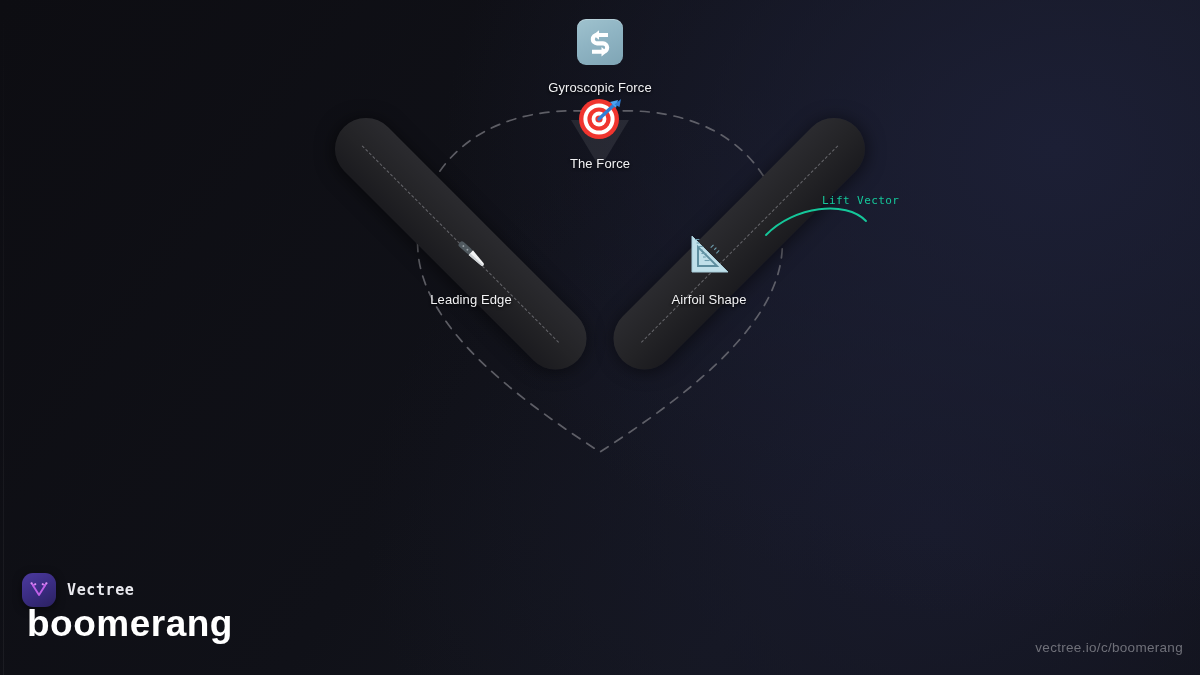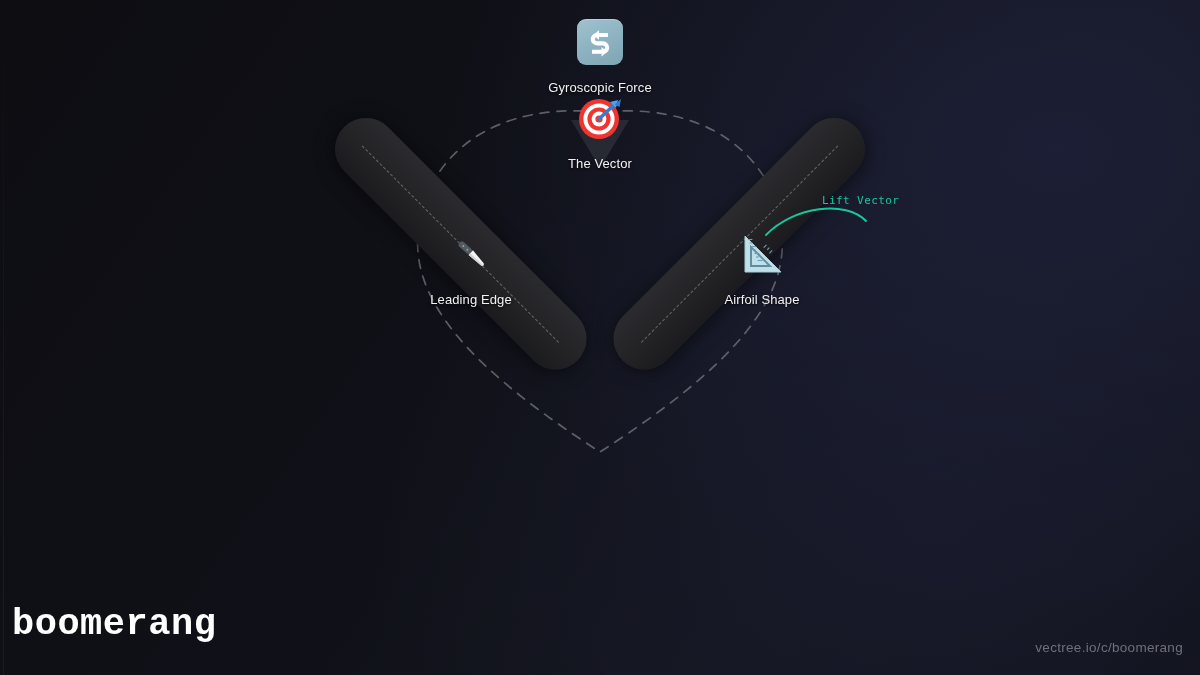--- a/index.html
+++ b/index.html
@@ -163,23 +163,23 @@
   }
   #brand-name {
     font-family: "DejaVu Sans Mono", monospace;
     font-size: 15px;
     font-weight: bold;
     letter-spacing: 0.6px;
     color: #e9e9ee;
   }
   #page-title {
     position: absolute;
-    left: 12px;
+    left: 27px;
     top: 48px;
-    font-family: Liberation Mono, monospace;
+    font-family: Liberation Sans, sans-serif;
     font-size: 37px;
     font-weight: bold;
     letter-spacing: 0.5px;
     color: #ffffff;
     line-height: 42px;
   }
   #footer-url {
     position: absolute;
     right: 17px;
     top: 85px;
@@ -240,39 +240,39 @@
         <circle cx="22" cy="24" r="20" fill="#f0352f"></circle>
         <circle cx="22" cy="24" r="15.6" fill="#ffffff"></circle>
         <circle cx="22" cy="24" r="11.6" fill="#f0352f"></circle>
         <circle cx="22" cy="24" r="7.4" fill="#ffffff"></circle>
         <circle cx="22" cy="24" r="3.6" fill="#f0352f"></circle>
         <path d="M22 24 L38 9" stroke="#2f7fd6" stroke-width="3.4" stroke-linecap="round"></path>
         <path d="M33 7 L41 5 L39 13 Z" fill="#4aa3f0"></path>
         <path d="M37.5 9.5 L44 4 L42.5 12 Z" fill="#2f7fd6"></path>
       </svg>
     </div>
-    <div class="node-label">The Vector</div>
+    <div class="node-label">The Force</div>
   </div>
 
   <div class="node" style="left:471px; top:230px;">
     <div class="node-icon">
       <svg width="46" height="46" viewBox="0 0 46 46">
         <g transform="rotate(42 23 23)">
           <rect x="7" y="19" width="15" height="6.4" rx="2.6" fill="#515a60"></rect>
           <circle cx="12" cy="22.2" r="0.95" fill="#9aa3a8"></circle>
           <circle cx="17.5" cy="22.2" r="0.95" fill="#9aa3a8"></circle>
           <path d="M22 19 L38 21.3 C40.5 21.7 40.6 24.4 38.2 24.8 L22 25.4 Z" fill="#f2f3f4"></path>
           <path d="M22 23 L38.6 23.2 C40.3 23.4 40.1 24.5 38.2 24.8 L22 25.4 Z" fill="#cfd3d6"></path>
         </g>
       </svg>
     </div>
     <div class="node-label">Leading Edge</div>
   </div>
 
-  <div class="node" style="left:762px; top:230px;">
+  <div class="node" style="left:709px; top:230px;">
     <div class="node-icon">
       <svg width="46" height="46" viewBox="0 0 46 46">
         <path d="M6 5 L6 41 L42 41 Z" fill="#bfdfe9"></path>
         <path d="M6 5 L6 41 L42 41 Z" fill="none" stroke="#a7ccd9" stroke-width="1"></path>
         <path d="M12 16 L12 35 L31 35 Z" fill="none" stroke="#5d8d9e" stroke-width="1.9"></path>
         <g stroke="#6f9fb0" stroke-width="1.1">
           <line x1="9" y1="8.5" x2="13.4" y2="8.5"></line>
           <line x1="10.6" y1="12" x2="13.4" y2="12"></line>
           <line x1="12.2" y1="15.5" x2="17.2" y2="15.5"></line>
           <line x1="13.8" y1="19" x2="16.6" y2="19"></line>
@@ -285,18 +285,32 @@
           <line x1="24" y1="14" x2="24" y2="17"></line>
           <line x1="28" y1="14" x2="28" y2="18"></line>
         </g>
       </svg>
     </div>
     <div class="node-label">Airfoil Shape</div>
   </div>
 
 
   <div id="footer">
+    <div id="brand-row">
+      <div id="brand-logo">
+        <svg width="22" height="22" viewBox="0 0 22 22">
+          <path d="M5 6.5 L11 16 L17 6.5" fill="none" stroke="#c060e8" stroke-width="1.9" stroke-linecap="round" stroke-linejoin="round"></path>
+          <path d="M5 6.5 L3.6 4.3 M5 6.5 L7.3 5.2" fill="none" stroke="#c060e8" stroke-width="1.5" stroke-linecap="round"></path>
+          <path d="M17 6.5 L18.4 4.3 M17 6.5 L14.7 5.2" fill="none" stroke="#c060e8" stroke-width="1.5" stroke-linecap="round"></path>
+          <circle cx="3.6" cy="4.3" r="1.15" fill="#d98ff2"></circle>
+          <circle cx="7.3" cy="5.2" r="1.0" fill="#d98ff2"></circle>
+          <circle cx="18.4" cy="4.3" r="1.15" fill="#d98ff2"></circle>
+          <circle cx="14.7" cy="5.2" r="1.0" fill="#d98ff2"></circle>
+        </svg>
+      </div>
+      <div id="brand-name">Vectree</div>
+    </div>
 
     <div id="page-title">boomerang</div>
     <div id="footer-url">vectree.io/c/boomerang</div>
   </div>
 
 </div>
 
 </body></html>

